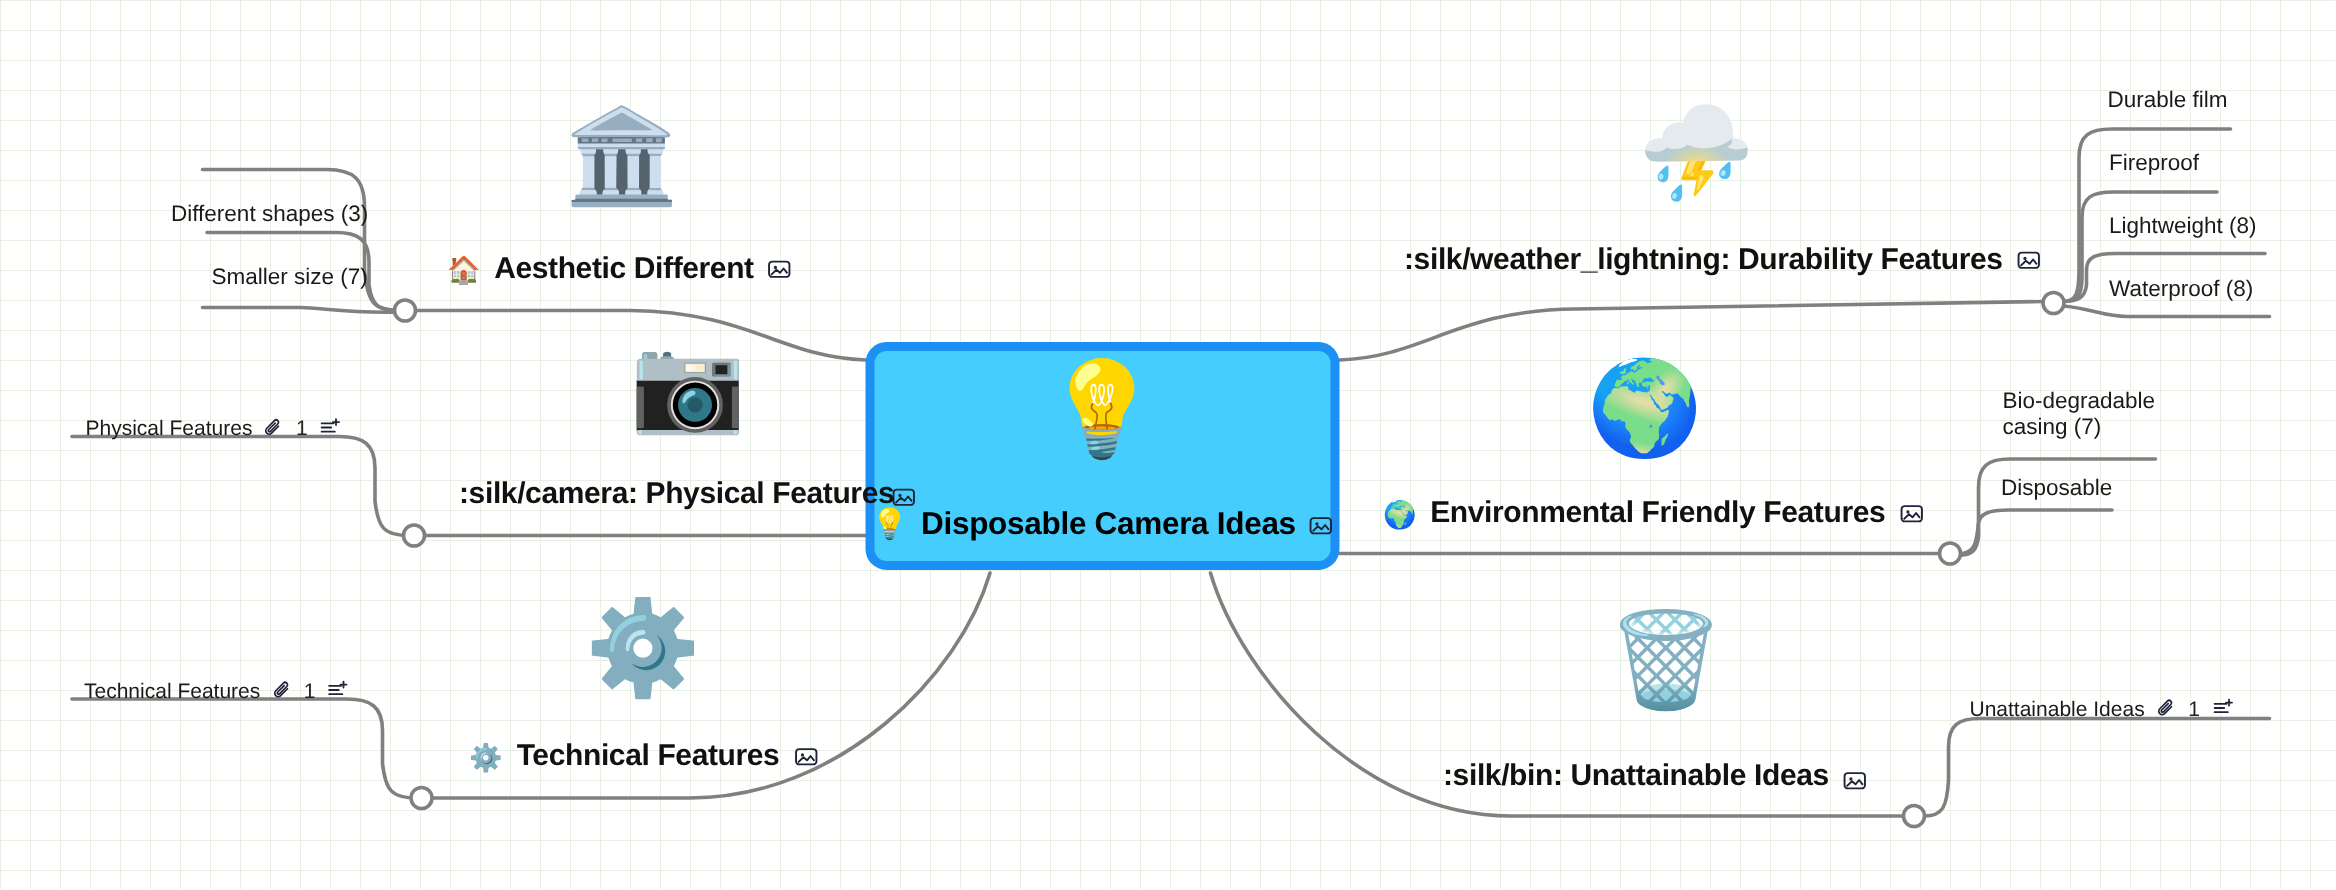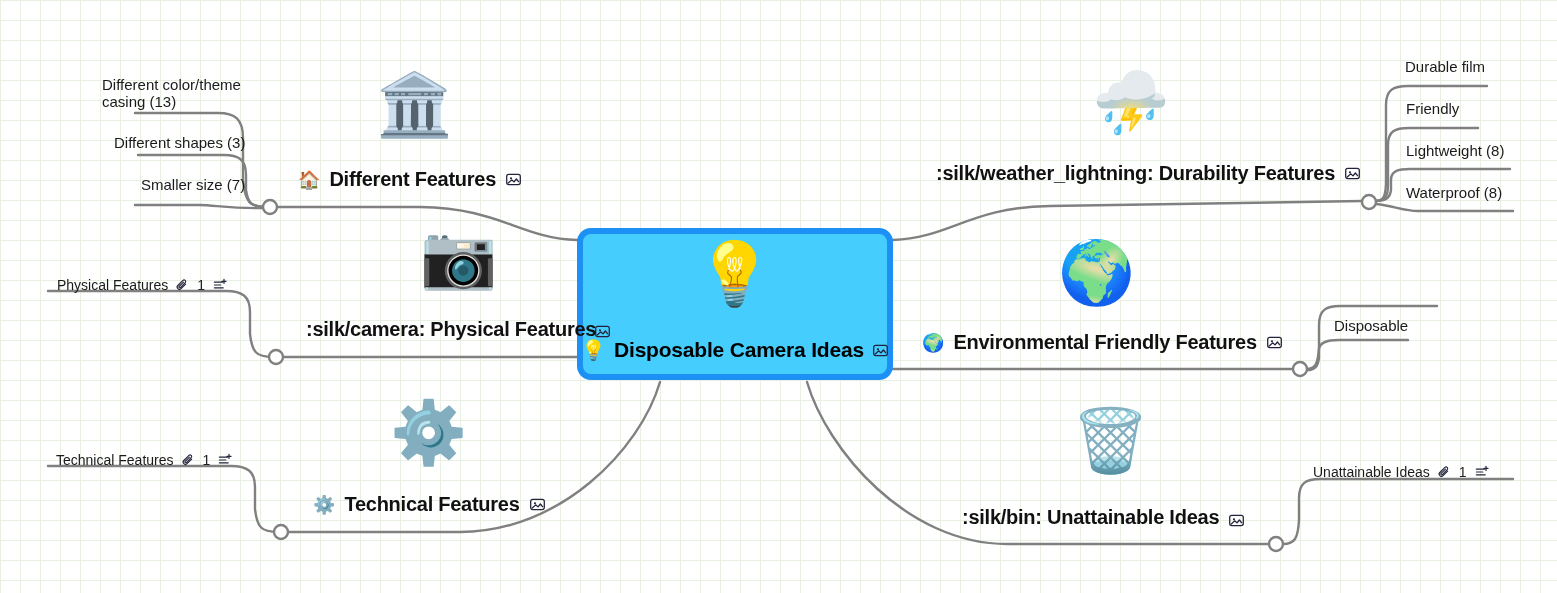--- a/index.html
+++ b/index.html
@@ -179,31 +179,29 @@
     <svg width="17" height="17" viewBox="0 0 20 20" fill="none" stroke="#22233a" stroke-width="1.5">
       <rect x="2" y="4" width="16" height="12" rx="2.5"></rect>
       <circle cx="7" cy="8.6" r="1.25" fill="#22233a" stroke="none"></circle>
       <path d="M3.6 14.4 L7.8 10.4 L10.6 12.8 L13.4 9.4 L16.4 13.2" stroke-linejoin="round"></path>
     </svg>
   </span>
 
   <div class="topic-art" style="left:376px;top:74px;">🏛️</div>
   <div class="topic" style="left:298px;top:168px;">
     <span class="t-emoji">🏠</span>
-    <span class="t-text">Different Features</span>
-    <span class="icon">
-      <svg width="17" height="17" viewBox="0 0 20 20" fill="none" stroke="#22233a" stroke-width="1.5">
-        <rect x="2" y="4" width="16" height="12" rx="2.5"></rect>
-        <circle cx="7" cy="8.6" r="1.25" fill="#22233a" stroke="none"></circle>
-        <path d="M3.6 14.4 L7.8 10.4 L10.6 12.8 L13.4 9.4 L16.4 13.2" stroke-linejoin="round"></path>
-      </svg>
-    </span>
-  </div>
-  <div class="sub" style="left:102px;top:76px;width:180px;">Different color/theme
-casing (13)</div>
+    <span class="t-text">Aesthetic Different</span>
+    <span class="icon">
+      <svg width="17" height="17" viewBox="0 0 20 20" fill="none" stroke="#22233a" stroke-width="1.5">
+        <rect x="2" y="4" width="16" height="12" rx="2.5"></rect>
+        <circle cx="7" cy="8.6" r="1.25" fill="#22233a" stroke="none"></circle>
+        <path d="M3.6 14.4 L7.8 10.4 L10.6 12.8 L13.4 9.4 L16.4 13.2" stroke-linejoin="round"></path>
+      </svg>
+    </span>
+  </div>
   <div class="sub" style="left:114px;top:134px;">Different shapes (3)</div>
   <div class="sub" style="left:141px;top:176px;">Smaller size (7)</div>
 
   <div class="topic-art" style="left:420px;top:226px;">📷</div>
   <div class="topic" style="left:306px;top:318px;">
     <span class="t-text">:silk/camera: Physical Features</span>
   </div>
   <div class="meta" style="left:57px;top:277px;">
     <span>Physical Features</span>
     <span class="icon">
@@ -259,36 +257,38 @@
     <span class="t-text">:silk/weather_lightning: Durability Features</span>
     <span class="icon">
       <svg width="17" height="17" viewBox="0 0 20 20" fill="none" stroke="#22233a" stroke-width="1.5">
         <rect x="2" y="4" width="16" height="12" rx="2.5"></rect>
         <circle cx="7" cy="8.6" r="1.25" fill="#22233a" stroke="none"></circle>
         <path d="M3.6 14.4 L7.8 10.4 L10.6 12.8 L13.4 9.4 L16.4 13.2" stroke-linejoin="round"></path>
       </svg>
     </span>
   </div>
   <div class="sub" style="left:1405px;top:58px;">Durable film</div>
-  <div class="sub" style="left:1406px;top:100px;">Friendly</div>
+  <div class="sub" style="left:1406px;top:100px;">Fireproof</div>
   <div class="sub" style="left:1406px;top:142px;">Lightweight (8)</div>
   <div class="sub" style="left:1406px;top:184px;text-align:right;">Waterproof (8)</div>
 
   <div class="topic-art" style="left:1058px;top:242px;">🌍</div>
   <div class="topic" style="left:922px;top:331px;">
     <span class="t-emoji">🌍</span>
     <span class="t-text">Environmental Friendly Features</span>
     <span class="icon">
       <svg width="17" height="17" viewBox="0 0 20 20" fill="none" stroke="#22233a" stroke-width="1.5">
         <rect x="2" y="4" width="16" height="12" rx="2.5"></rect>
         <circle cx="7" cy="8.6" r="1.25" fill="#22233a" stroke="none"></circle>
         <path d="M3.6 14.4 L7.8 10.4 L10.6 12.8 L13.4 9.4 L16.4 13.2" stroke-linejoin="round"></path>
       </svg>
     </span>
   </div>
+  <div class="sub" style="left:1335px;top:259px;width:180px;">Bio-degradable
+casing (7)</div>
   <div class="sub" style="left:1334px;top:317px;">Disposable</div>
 
   <div class="topic-art" style="left:1072px;top:410px;">🗑️</div>
   <div class="topic" style="left:962px;top:506px;align-items:flex-end;">
     <span class="t-text">:silk/bin: Unattainable Ideas</span>
     <span class="icon">
       <svg width="17" height="17" viewBox="0 0 20 20" fill="none" stroke="#22233a" stroke-width="1.5">
         <rect x="2" y="4" width="16" height="12" rx="2.5"></rect>
         <circle cx="7" cy="8.6" r="1.25" fill="#22233a" stroke="none"></circle>
         <path d="M3.6 14.4 L7.8 10.4 L10.6 12.8 L13.4 9.4 L16.4 13.2" stroke-linejoin="round"></path>

